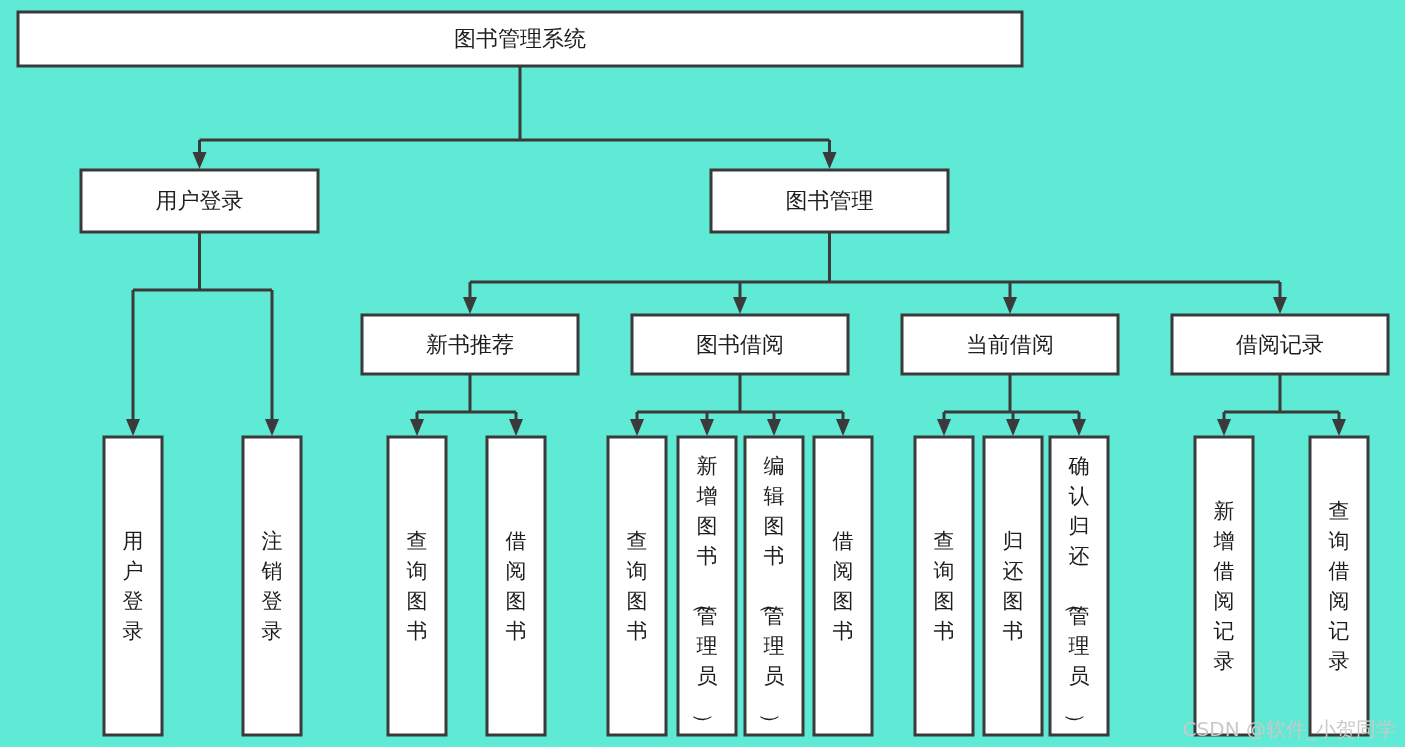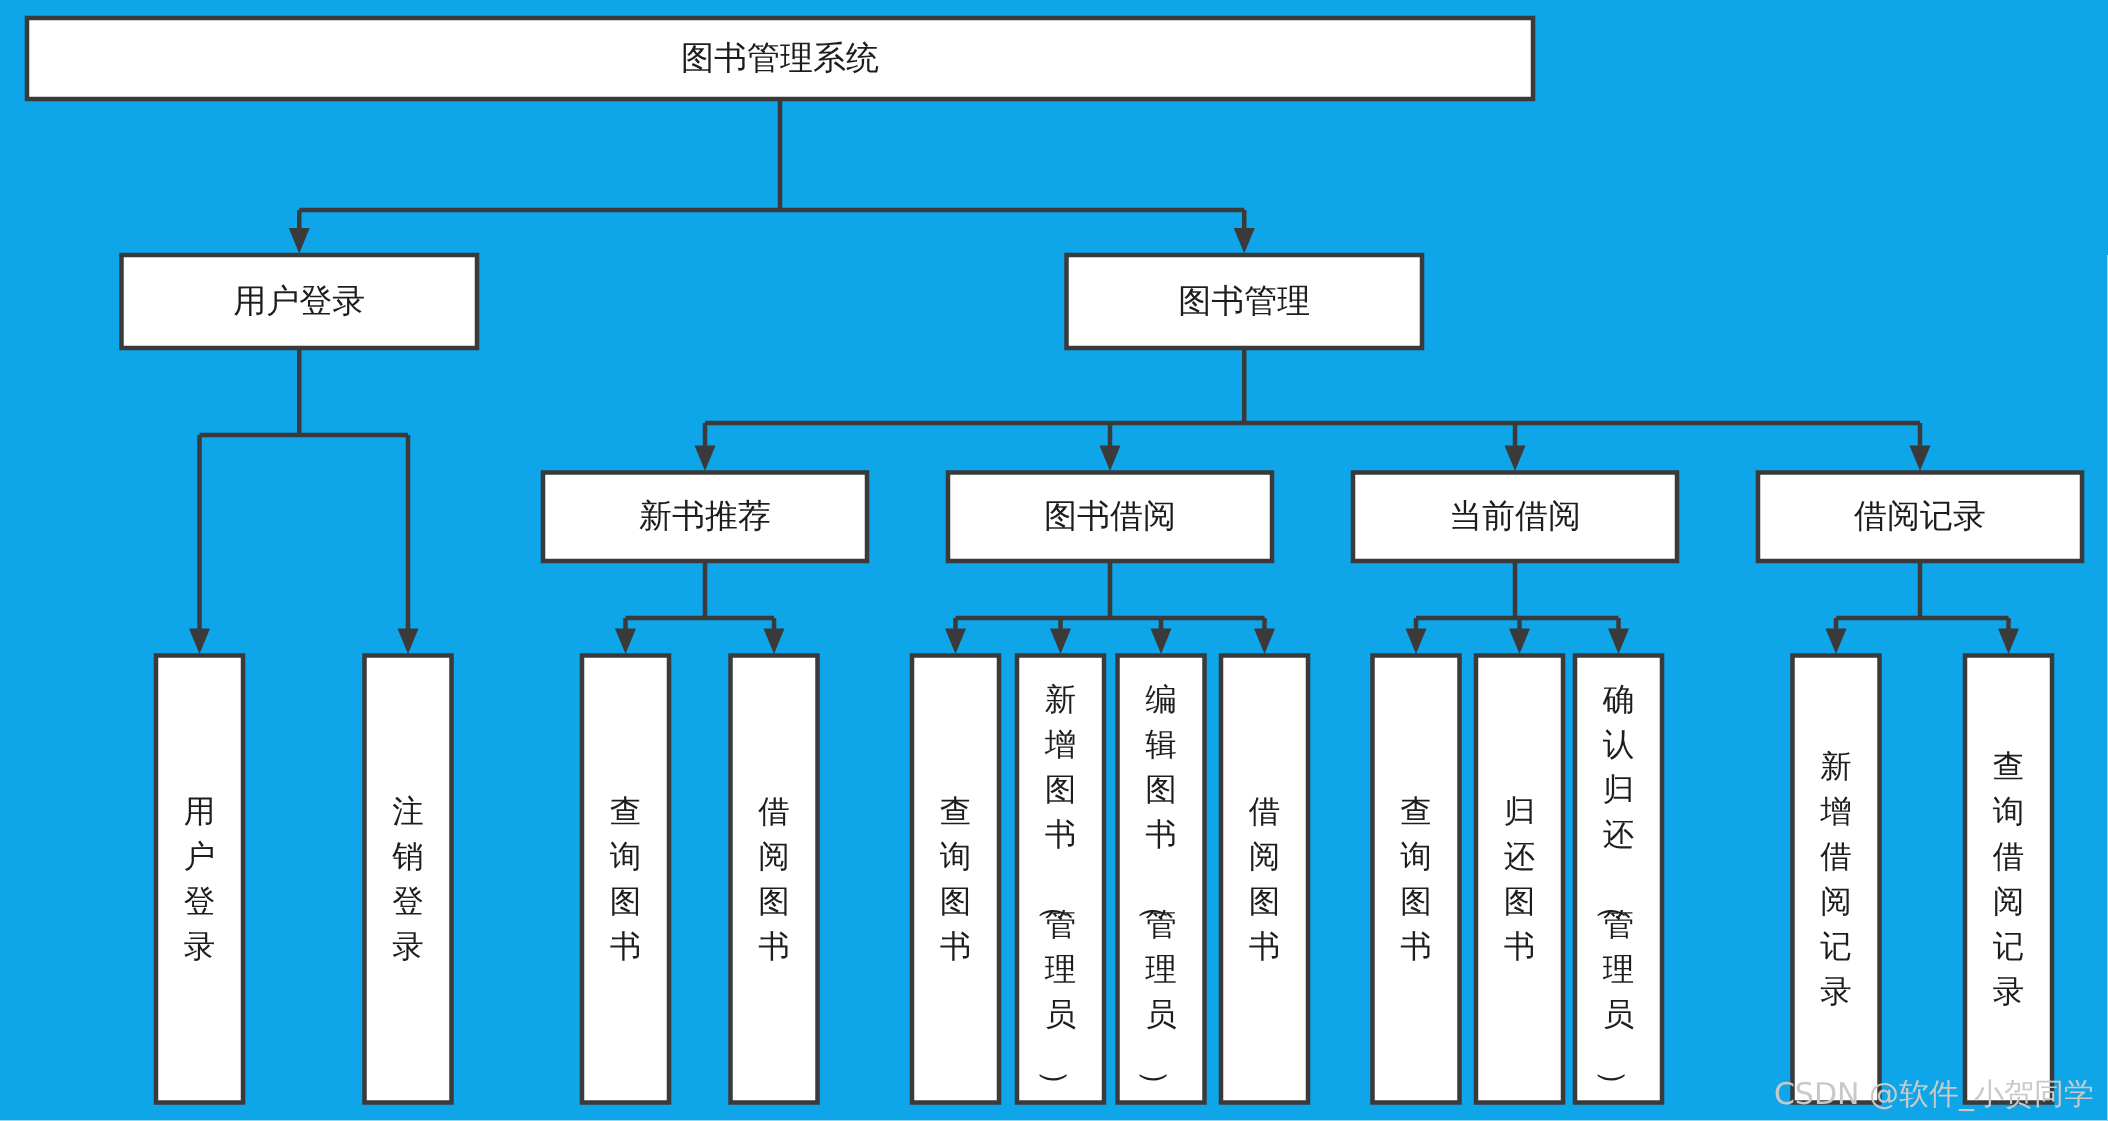--- a/index.html
+++ b/index.html
@@ -8,21 +8,21 @@
     padding: 0;
     background: #ffffff;
   }
   body {
     font-family: "DejaVu Sans", "Liberation Sans", sans-serif;
   }
   #diagram-root {
     position: relative;
     width: 1405px;
     height: 747px;
-    background: #0ea5e9;
+    background: #5eead4;
     overflow: hidden;
     text-decoration: underline;
   }
   svg.diagram-canvas {
     position: absolute;
     left: 0;
     top: 0;
     width: 1405px;
     height: 747px;
   }

